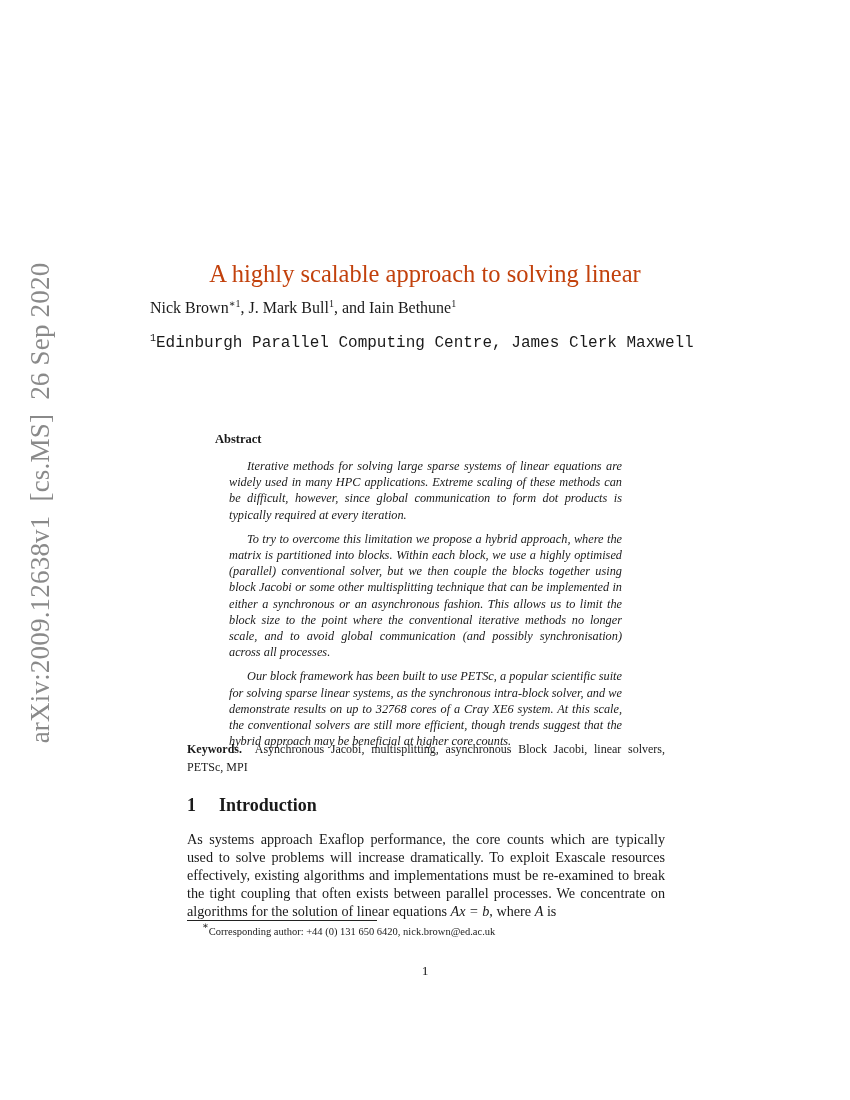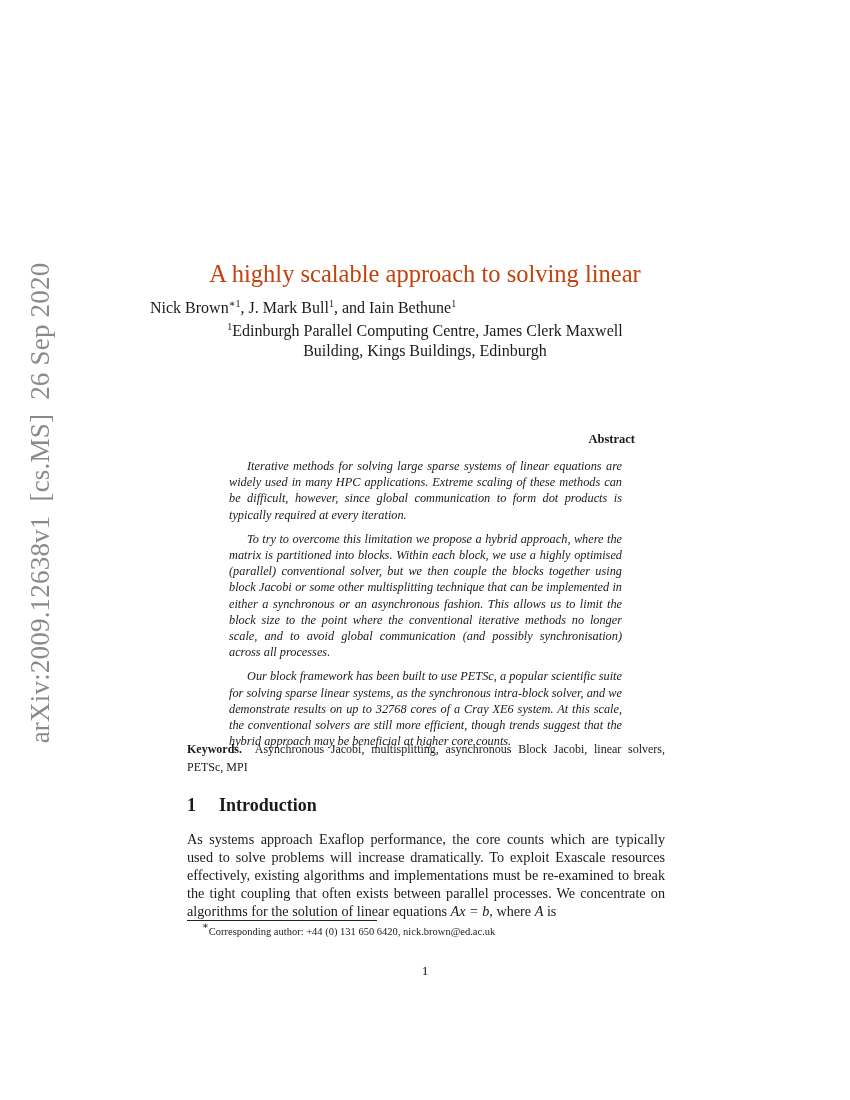--- a/index.html
+++ b/index.html
@@ -15,27 +15,27 @@
   .arxiv-stamp .gap { display: inline-block; width: 14px; }
   .title {
     position: absolute; left: 150px; width: 550px; top: 226px;
     text-align: center; font-size: 24.5px; line-height: 31px; color: #c2410c; margin-top: 32px;
   }
   .authors {
     position: absolute; left: 150px; width: 550px; top: 298px;
     font-size: 16px; line-height: 20px;
   }
   .affil {
-    position: absolute; left: 150px; width: 550px; top: 321px;
-    text-align: center; font-size: 16px; line-height: 20px;
+    position: absolute; left: 150px; width: 550px; top: 333px;
+    text-align: left; font-size: 16px; line-height: 20px; font-family: Liberation Mono, monospace;
   }
   sup { font-size: 10px; vertical-align: 6px; line-height: 0; }
   .abstract-heading {
     position: absolute; left: 215px; width: 420px; top: 432px;
-    text-align: right; font-weight: bold; font-size: 12.5px;
+    text-align: left; font-weight: bold; font-size: 12.5px;
   }
   .abstract {
     position: absolute; left: 221px; width: 409px; top: 450px;
     font-style: italic; font-size: 12.3px; line-height: 16.2px; text-align: justify;
     hyphens: auto;
   }
   .abstract p { margin: 8px; text-indent: 18px; }
   .keywords {
     position: absolute; left: 187px; width: 478px; top: 740px;
     font-size: 12px; line-height: 18px; text-align: justify;
@@ -68,21 +68,20 @@
 <div class="arxiv-stamp"><span>arXiv:2009.12638v1</span><span class="gap"></span><span>[cs.MS]</span><span class="gap"></span><span>26 Sep 2020</span></div>
 
 <div class="title">
   <div>A highly scalable approach to solving linear</div>
 </div>
 
 <div class="authors"><span>Nick Brown</span><sup>∗1</sup><span>, </span><span>J. Mark Bull</span><sup>1</sup><span>, and </span><span>Iain Bethune</span><sup>1</sup></div>
 
 <div class="affil">
   <div><sup>1</sup><span>Edinburgh Parallel Computing Centre, James Clerk Maxwell</span></div>
-  <div>Building, Kings Buildings, Edinburgh</div>
 </div>
 
 <div class="abstract-heading">Abstract</div>
 
 <div class="abstract">
   <p>Iterative methods for solving large sparse systems of linear equations are widely used in many HPC applications. Extreme scaling of these methods can be difficult, however, since global communication to form dot products is typically required at every iteration.</p>
   <p>To try to overcome this limitation we propose a hybrid approach, where the matrix is partitioned into blocks. Within each block, we use a highly optimised (parallel) conventional solver, but we then couple the blocks together using block Jacobi or some other multisplitting technique that can be implemented in either a synchronous or an asynchronous fashion. This allows us to limit the block size to the point where the conventional iterative methods no longer scale, and to avoid global communication (and possibly synchronisation) across all processes.</p>
   <p>Our block framework has been built to use PETSc, a popular scientific suite for solving sparse linear systems, as the synchronous intra-block solver, and we demonstrate results on up to 32768 cores of a Cray XE6 system. At this scale, the conventional solvers are still more efficient, though trends suggest that the hybrid approach may be beneficial at higher core counts.</p>
 </div>
 

